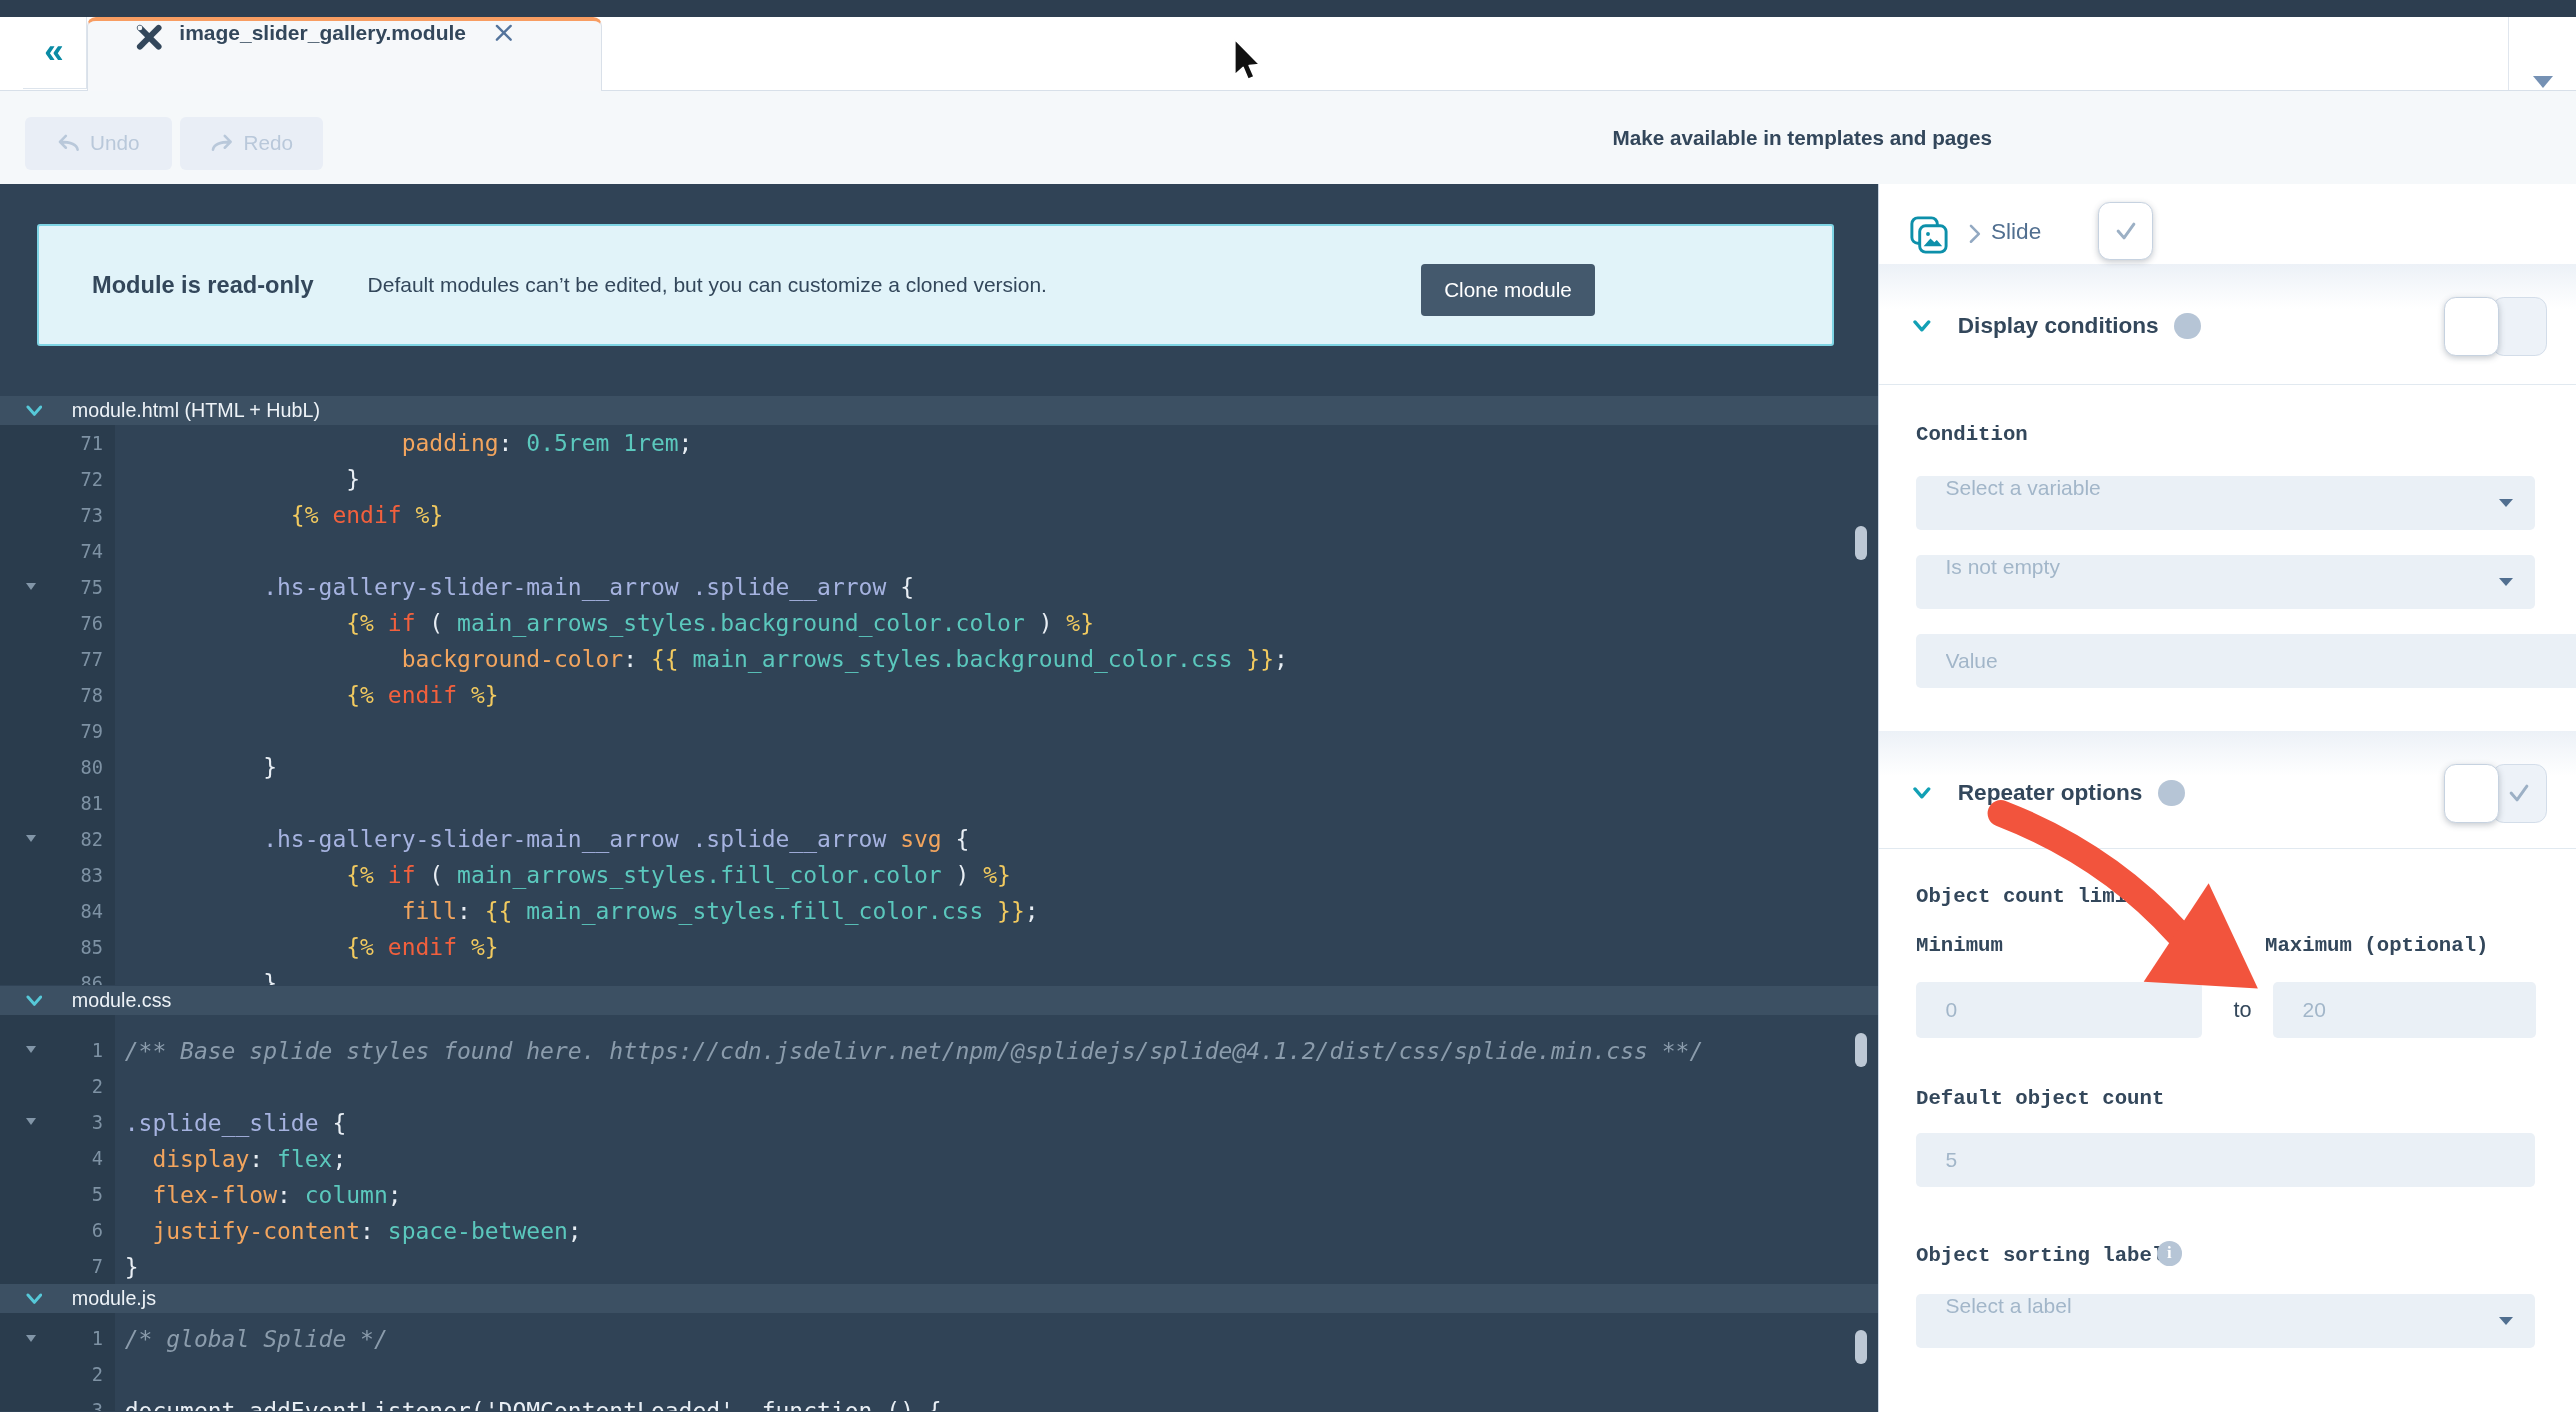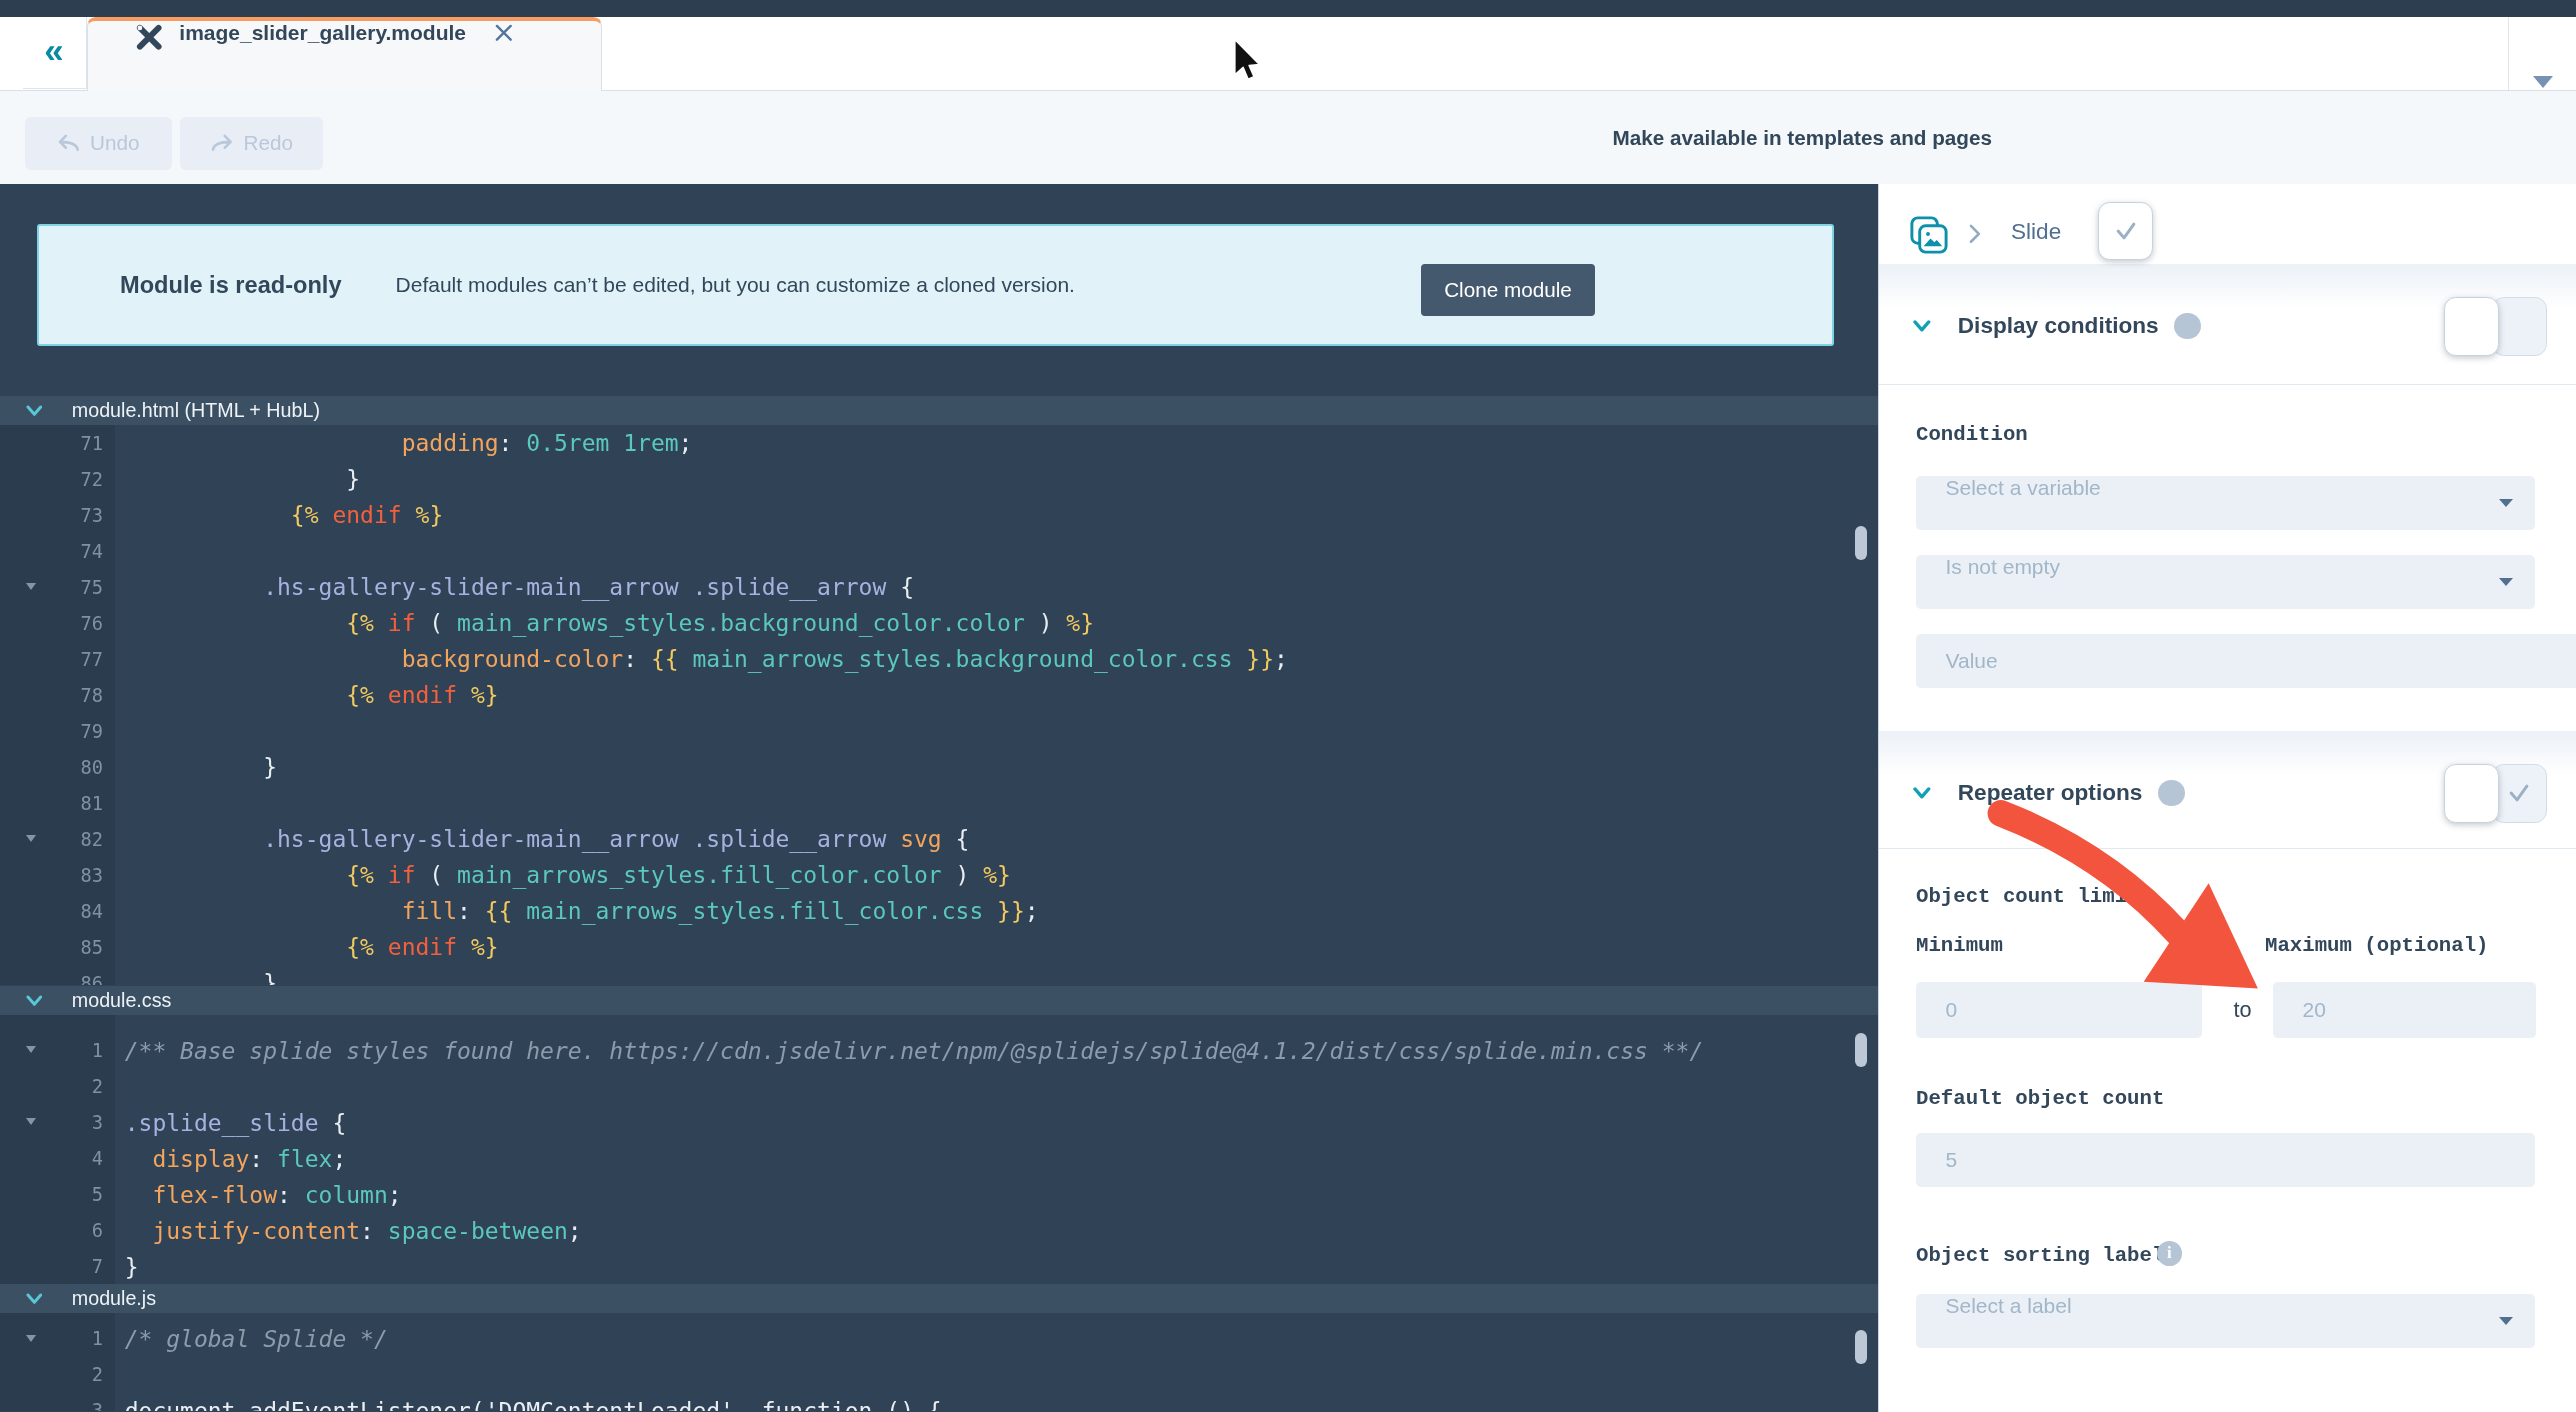--- a/index.html
+++ b/index.html
@@ -48,21 +48,21 @@
   #toolbar-toggle { left:2050px; top:111px; height:58px; }
   #toolbar-toggle .cell { height:58px; }
   #preview-btn { position:absolute; left:2176px; top:115px; width:135px; height:49px; background:#fff;
     border:2px solid #ff5c35; border-radius:5.9px; color:#ff5c35; font-size:20.7px; font-family:inherit; cursor:pointer; }
   #publish-btn { position:absolute; left:2336px; top:115px; width:215px; height:49px; background:#eaf0f6;
     border:none; border-radius:5.9px; color:#b9c9da; font-size:20.7px; font-family:inherit; }
 
   
   #codepanel { left:0; top:184px; width:1878px; height:1228px; background:#304356; overflow:hidden; }
   #banner { left:37px; top:40px; width:1797px; height:122px; background:#e1f3f9; border:2px solid #7ed4e4;
-    border-radius:3px; display:flex; align-items:center;padding-left:28px; }
+    border-radius:3px; display:flex; align-items:center; }
   #banner .btitle { margin-left:53px; font-size:23.6px; font-weight:bold; color:#33475b; }
   #banner .bmsg { margin-left:54px; font-size:21px; color:#33475b; }
   #clone-btn { position:absolute; left:1382px; top:38px; width:174px; height:52px; background:#44596d; border:none;
     border-radius:3.9px; color:#fff; font-size:20.7px; font-family:inherit; cursor:pointer; }
   .sec-hdr { left:0; width:1878px; height:29.5px; background:#3c5063; display:flex; align-items:center; cursor:pointer; }
   .sec-hdr svg { margin-left:25.6px; width:16.7px; height:11.8px; }
   .sec-hdr .slabel { margin-left:29.5px; font-size:19.7px; color:#eef3f8; }
   .sec-body { left:0; width:1878px; overflow:hidden; background:#304356; }
   .gutter-bg { position:absolute; left:0; top:0; bottom:0; width:115px; background:#2a3c4d; }
   .rows { position:absolute; left:0; top:0; right:0; }
@@ -80,21 +80,21 @@
   #body2 .rows { top:17.7px; }
   #hdr3 { top:1100px; } #body3 { top:1129px; height:98px; }
   #body3 .rows { top:7.9px; }
   .thumb { position:absolute; left:1855px; width:11.8px; height:34px; background:#c9d4df; border-radius:5.9px; opacity:.92; cursor:pointer; }
   #thumb1 { top:342px; } #thumb2 { top:849px; } #thumb3 { top:1146px; }
 
   
   #sidebar { left:1878px; top:184px; width:698px; height:1228px; background:#fff; border-left:1px solid #c9d5e1; }
   #crumb-icon { left:27.6px; top:28.6px; width:43px; height:43px; }
   #crumb-chev { left:89px; top:39px; width:13.8px; height:21.7px; }
-  #crumb-label { left:132px; top:35px; font-size:22.6px; color:#516f90; }
+  #crumb-label { left:112px; top:35px; font-size:22.6px; color:#516f90; }
   .divider { position:absolute; left:0; width:698px; height:1px; background:#e1e9f0; }
   .sec-grad { position:absolute; left:0; width:698px; background:linear-gradient(180deg,#ecf1f7 0,#ffffff 45px); }
   #grad1 { top:80px; height:120px; } #grad2 { top:547px; height:117px; }
   .side-head { position:absolute; left:32.5px; right:30.5px; top:32.5px; height:59px; display:flex; align-items:center; }
   .side-head .chev { width:19.7px; height:13.8px; flex:none; }
   .side-head .shtitle { margin-left:26.6px; font-size:22.6px; font-weight:bold; color:#33475b; }
   .side-head .info-dot { position:static; width:26.6px; height:26.6px; margin-left:15.8px; }
   .side-head .info-dot i { font-size:17.7px; }
   .side-head .toggle { position:absolute; right:0; top:0; }
   .flabel { position:absolute; left:37px; font-size:20.7px; font-weight:bold; color:#33475b;font-family:Liberation Mono, monospace; }

